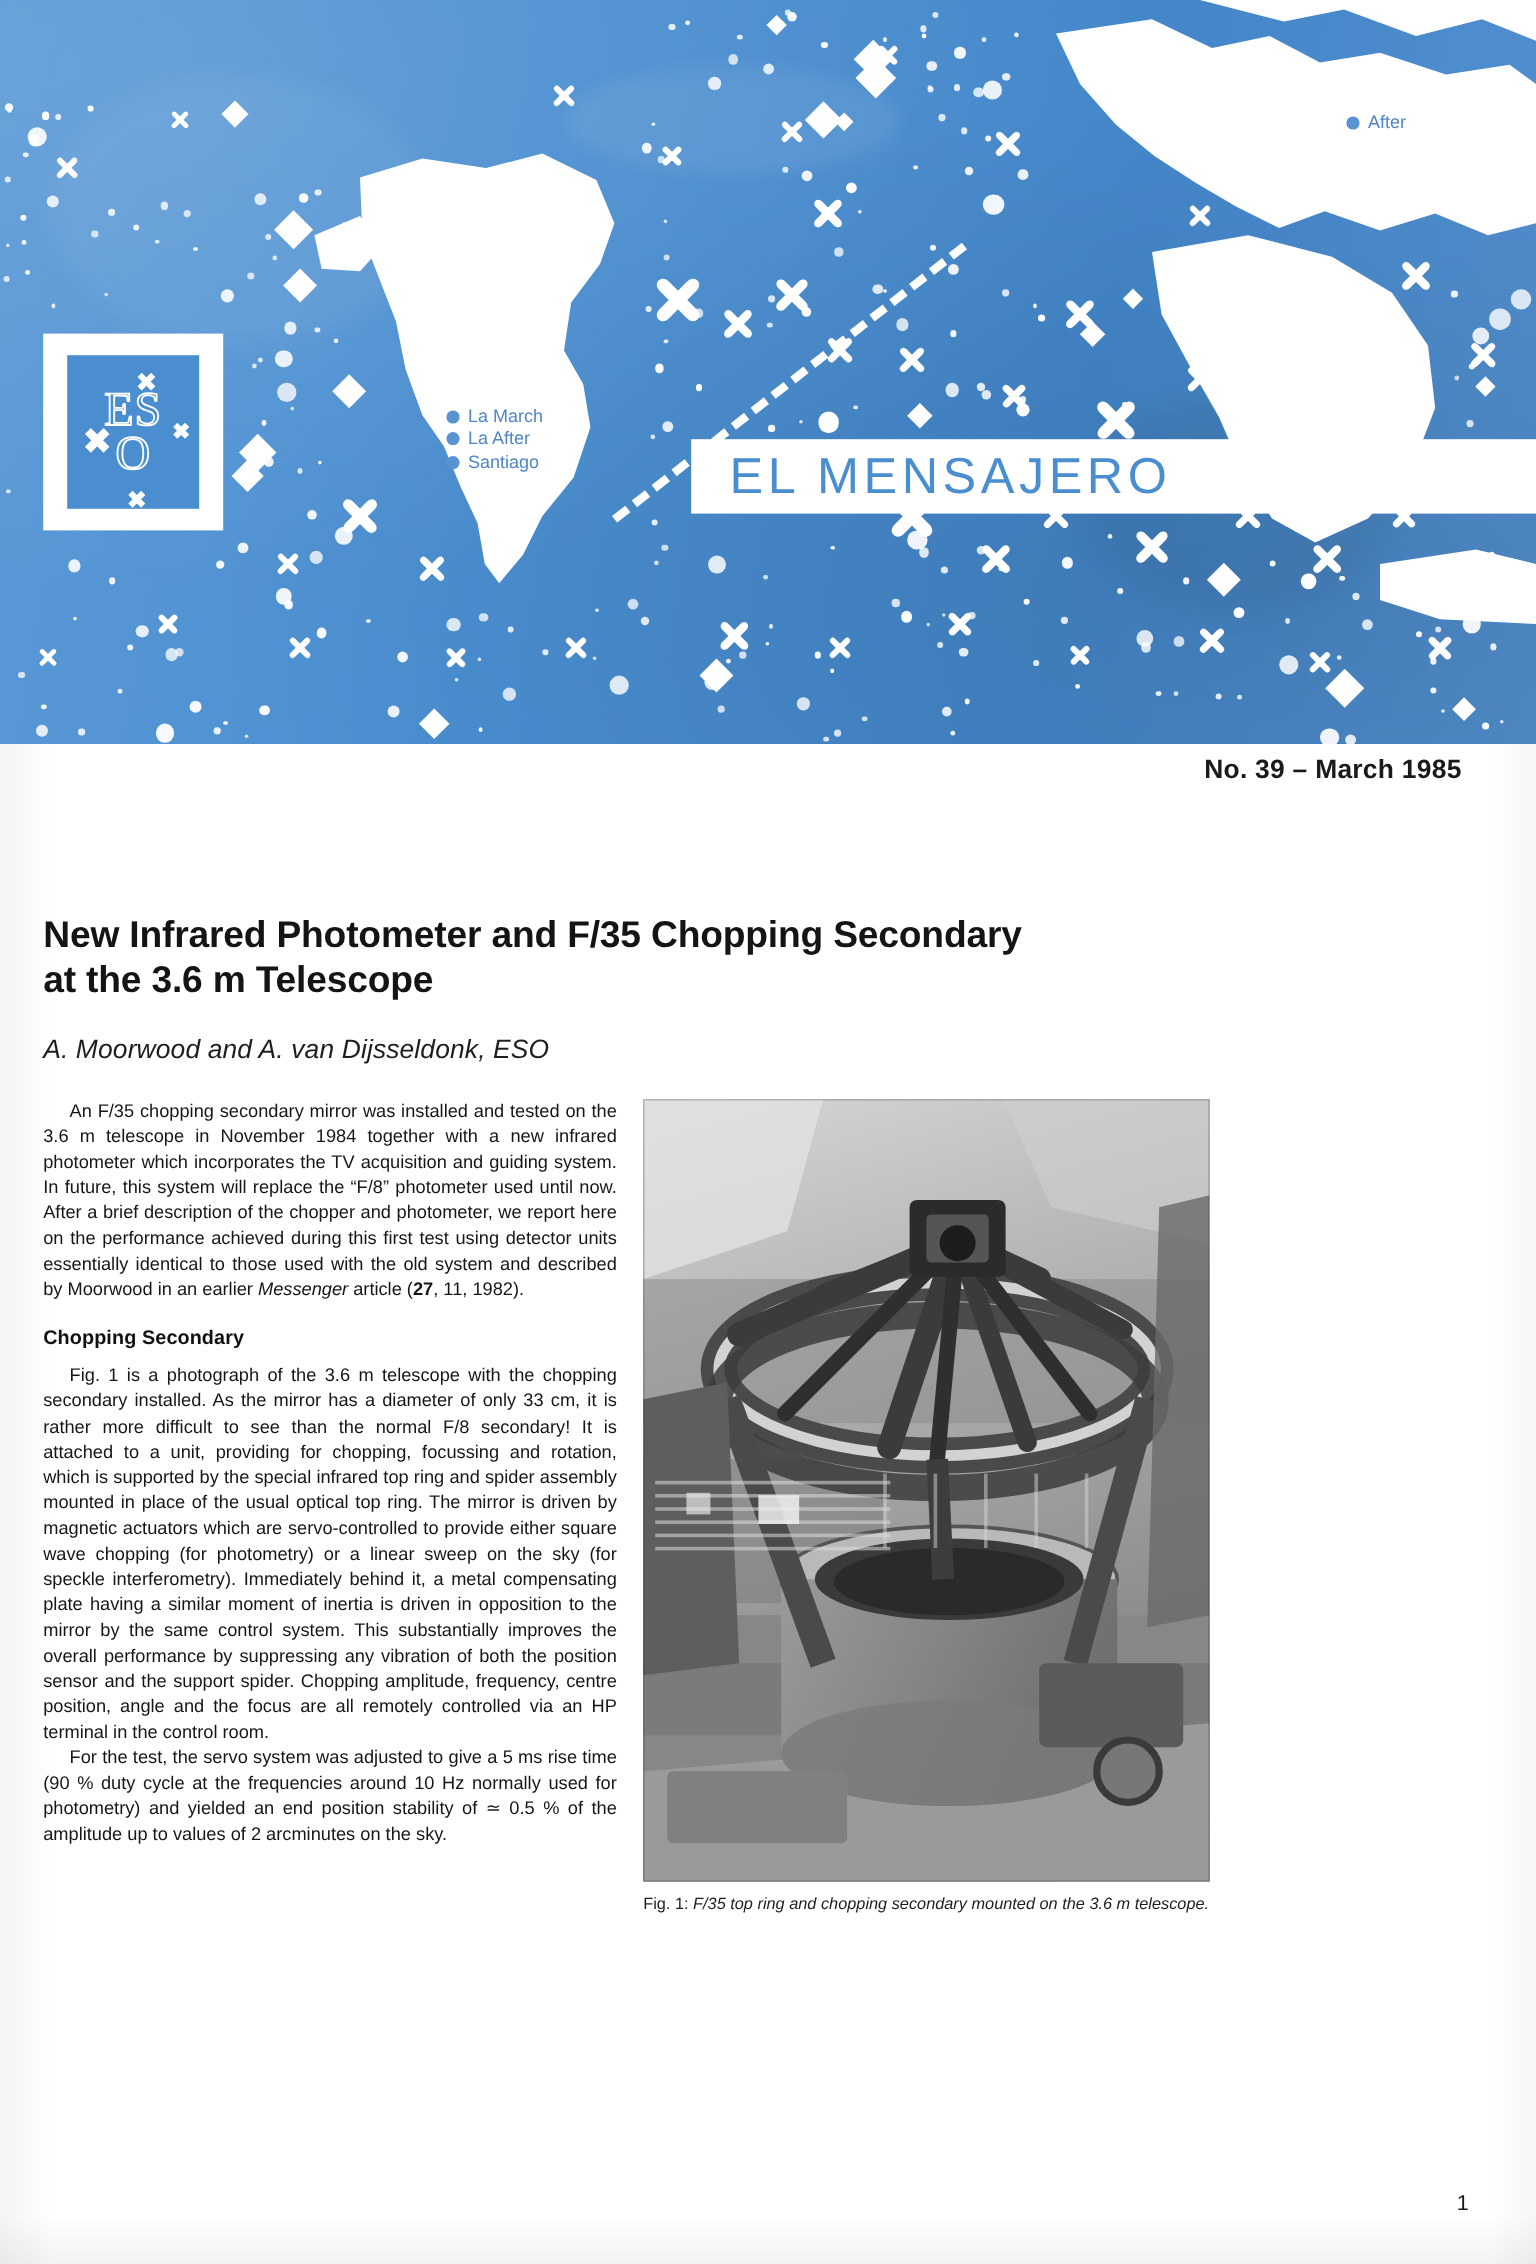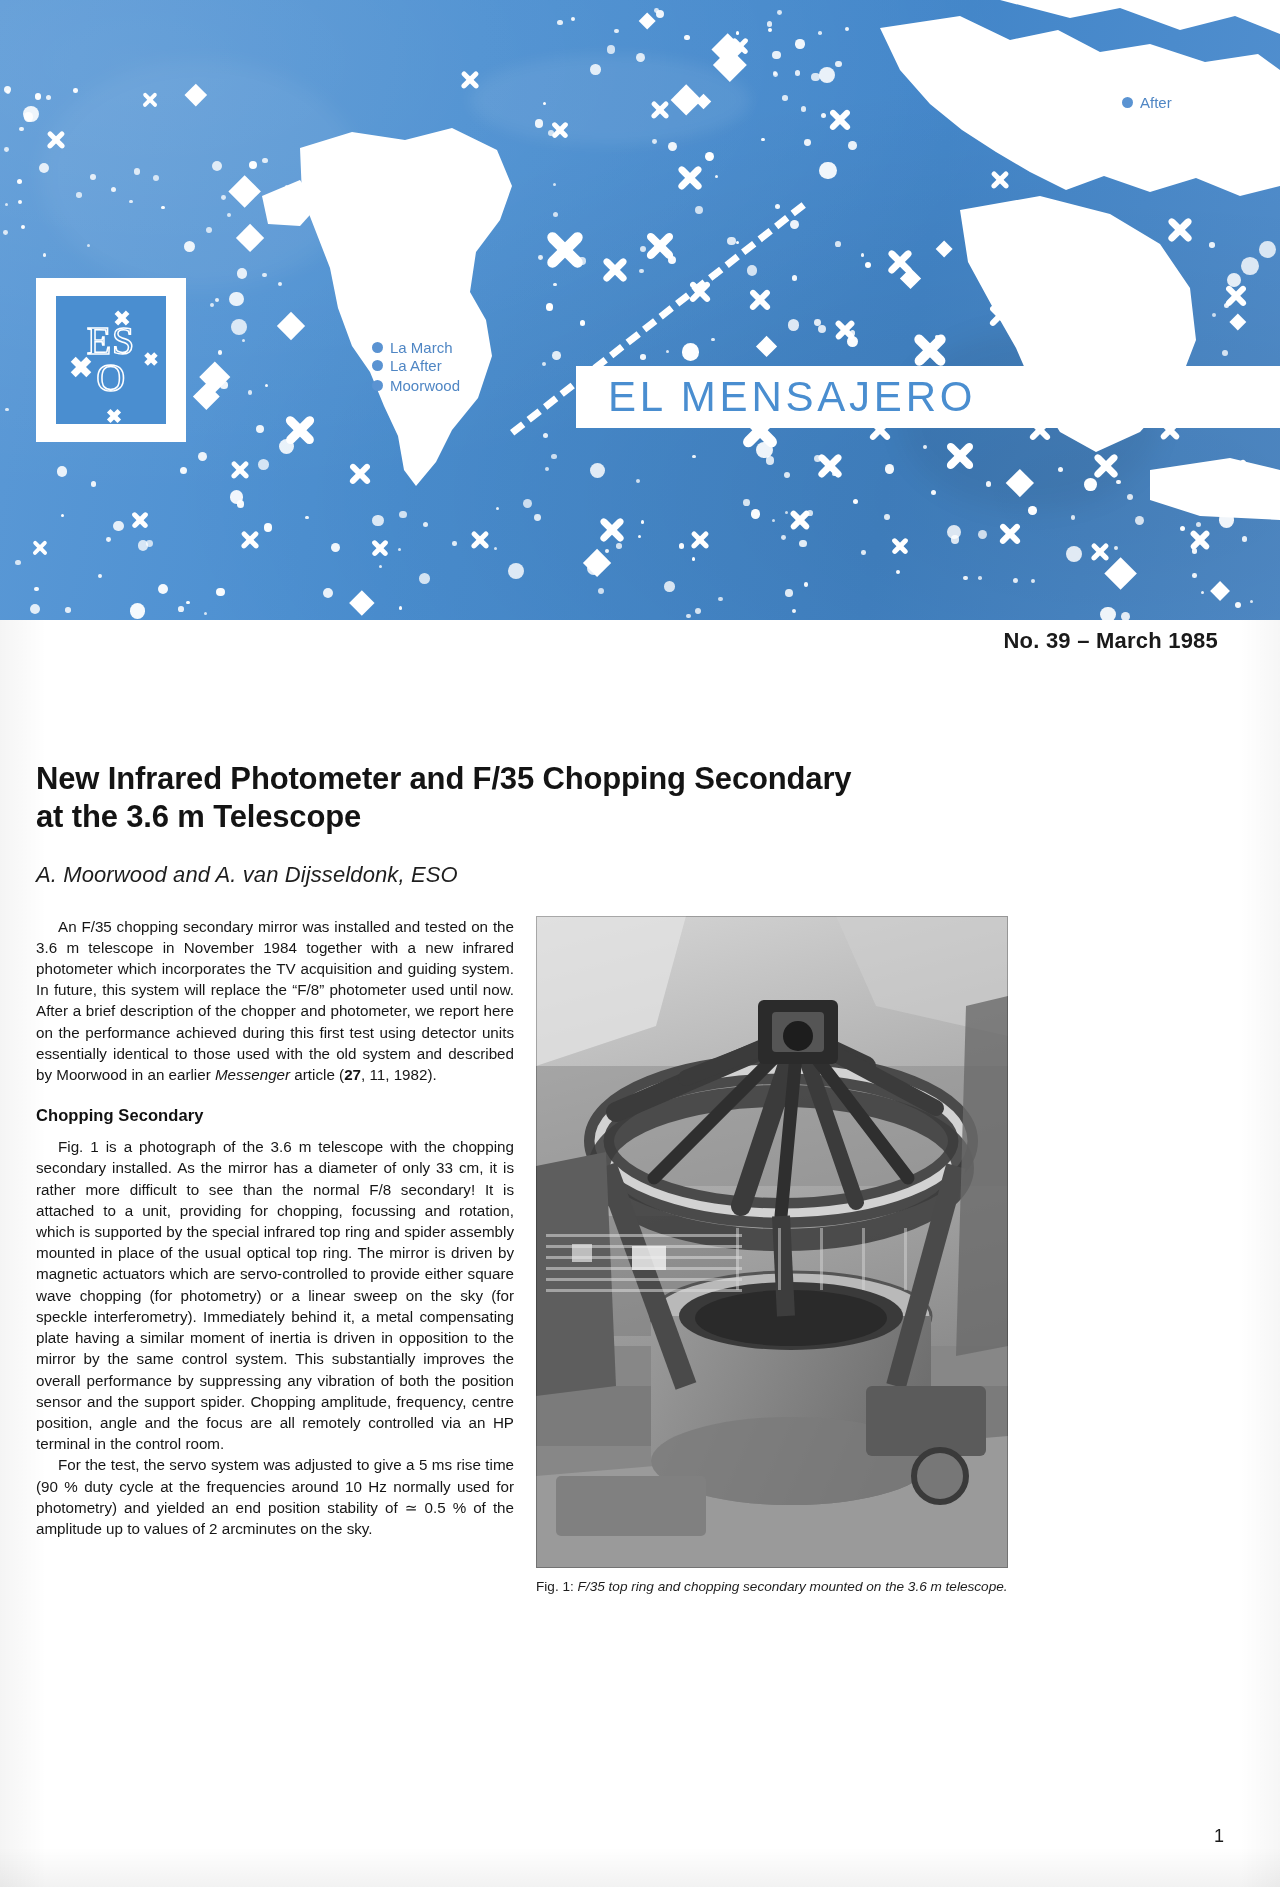--- a/index.html
+++ b/index.html
@@ -688,21 +688,21 @@
   <div class="city" style="left:372px;top:339px;">
     <div class="dot"></div>
     <div class="lbl">La March</div>
   </div>
   <div class="city" style="left:372px;top:357px;">
     <div class="dot"></div>
     <div class="lbl">La After</div>
   </div>
   <div class="city" style="left:372px;top:377px;">
     <div class="dot"></div>
-    <div class="lbl">Moorwood</div>
+    <div class="lbl">Santiago</div>
   </div>
 </div>
 
 <div class="issue-line">No. 39 – March 1985</div>
 
 <div class="article">
 
   <h1 class="art-title">
     <span>New Infrared Photometer and F/35 Chopping Secondary</span><br>
     <span>at the 3.6 m Telescope</span>

